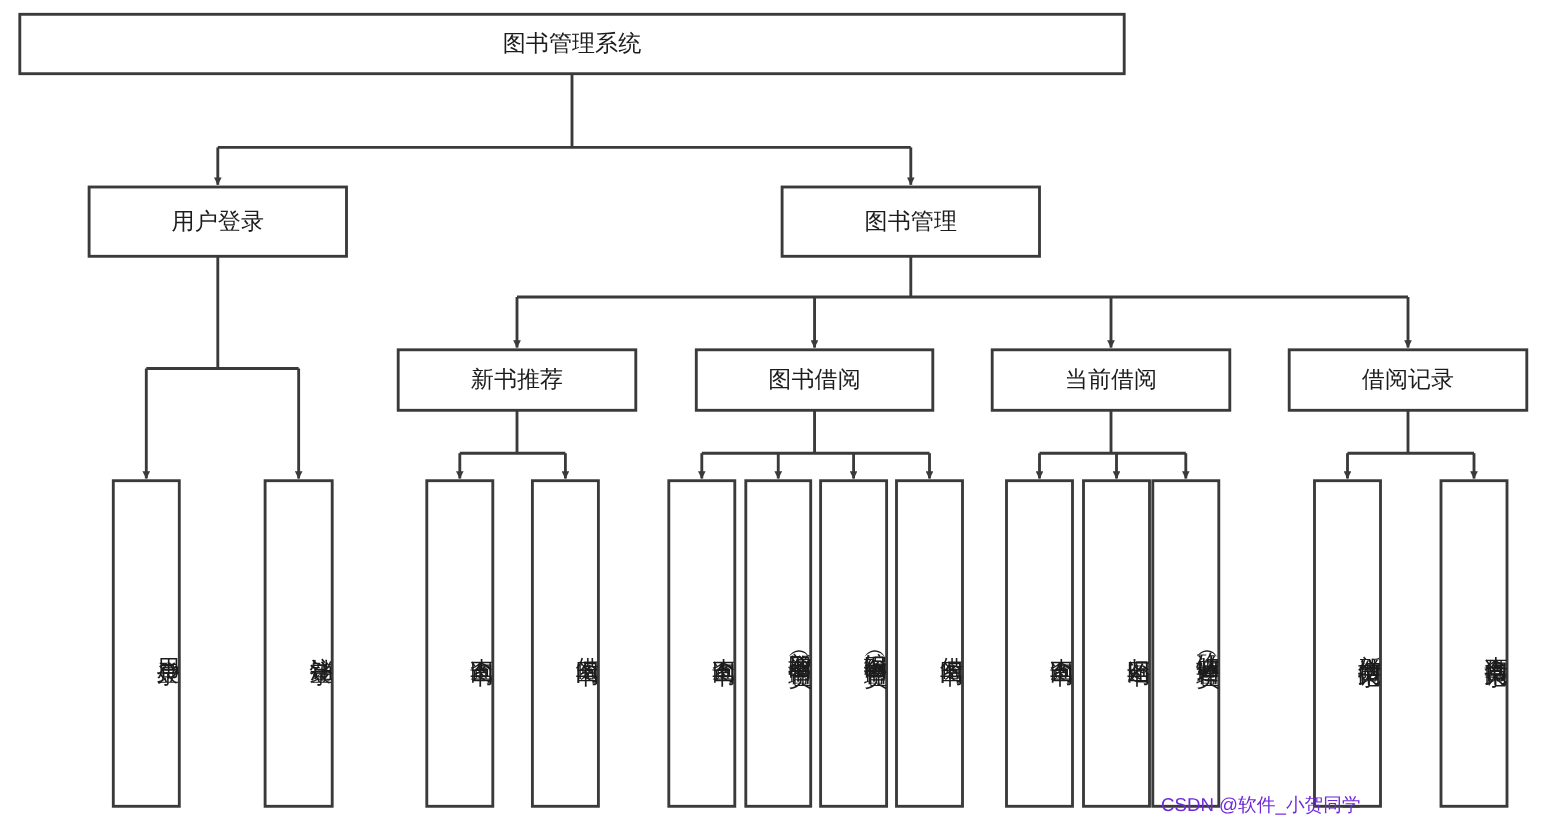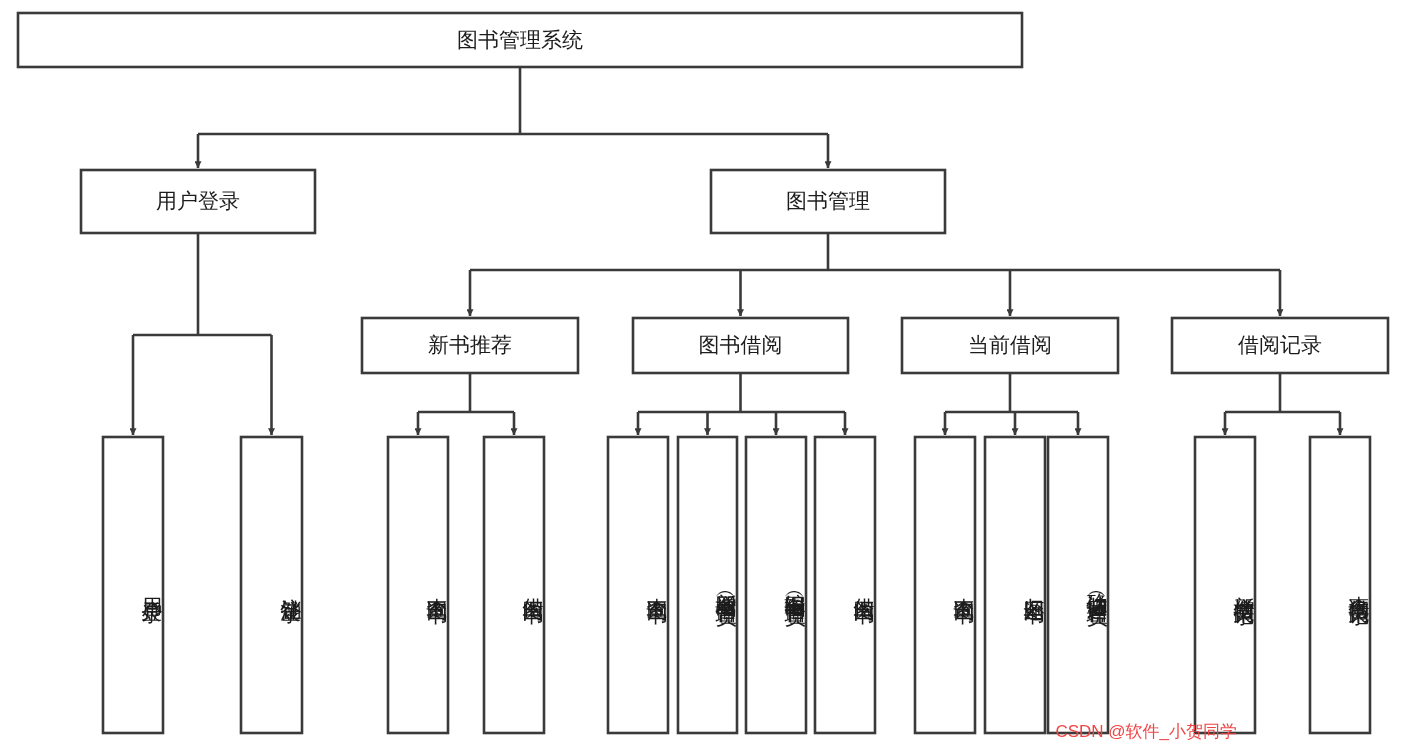--- a/index.html
+++ b/index.html
@@ -63,21 +63,21 @@
     align-items: flex-start;
     justify-content: center;
     pointer-events: none;
   }
   .watermark {
     position: absolute;
     right: 8px;
     bottom: 4px;
     font-family: "Liberation Sans", sans-serif;
     font-size: 17px;
-    color: #ef4444;
+    color: #6d28d9;
     white-space: nowrap;
   }
 </style>
 </head>
 <body>
 
 <div id="diagram-root">
 
   <svg class="diagram-canvas" viewBox="0 0 1405 747">
     <defs>

